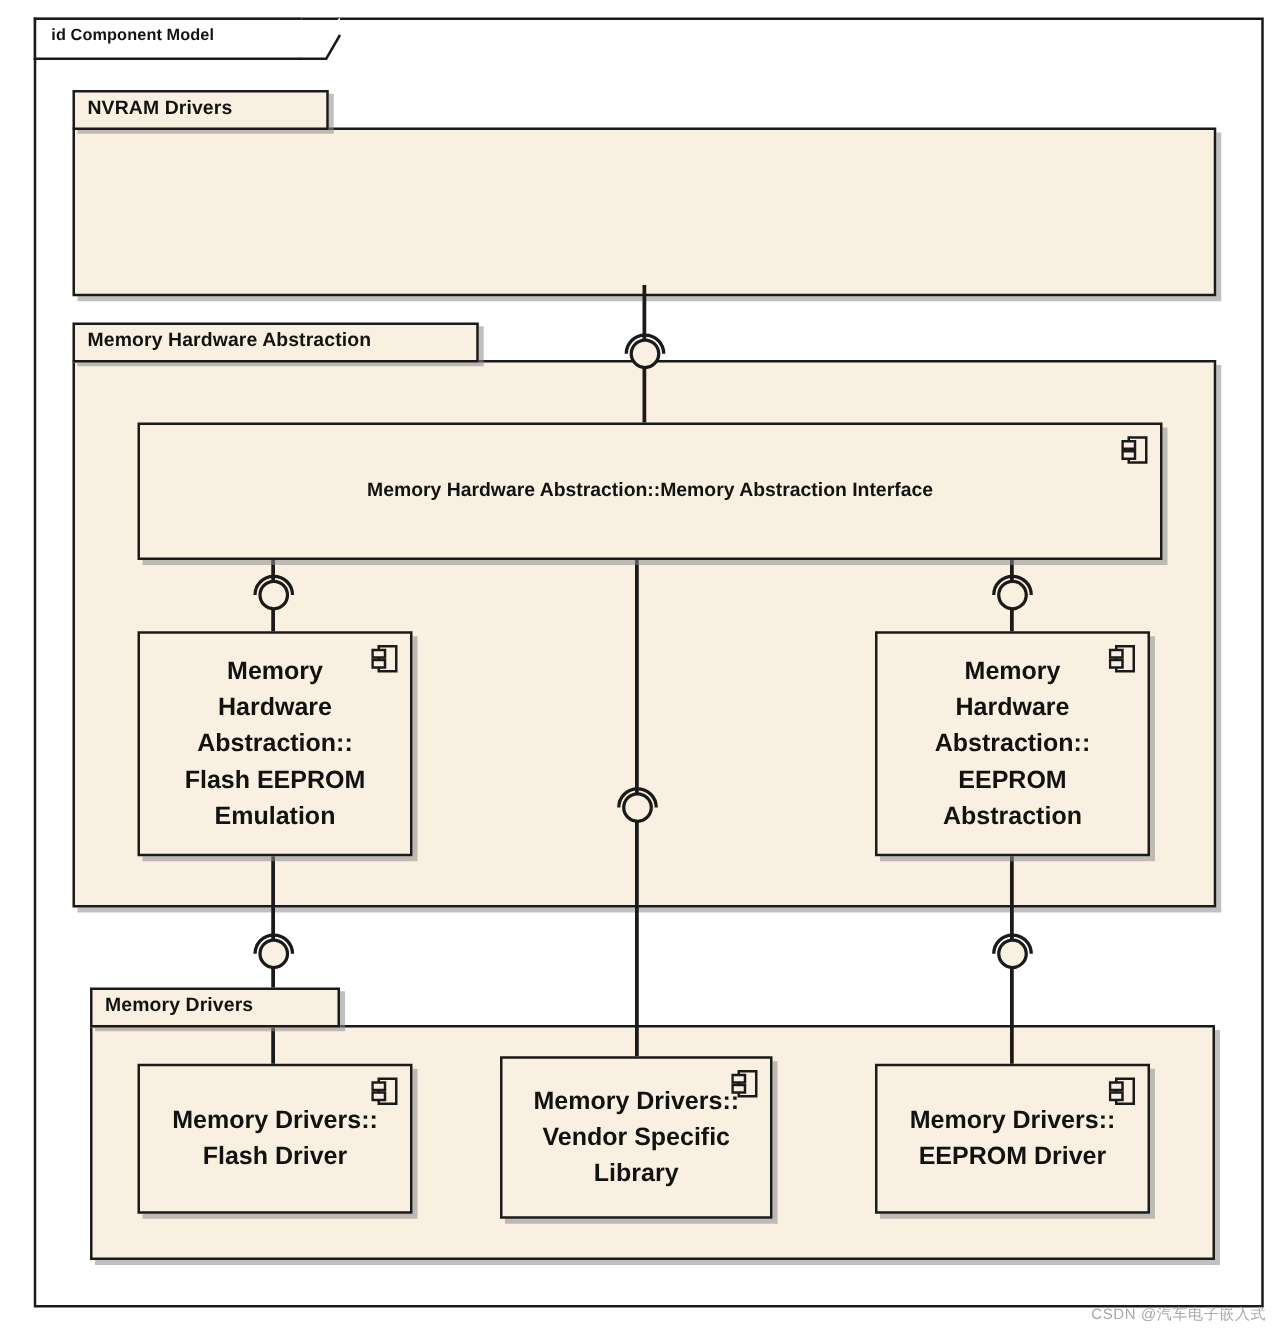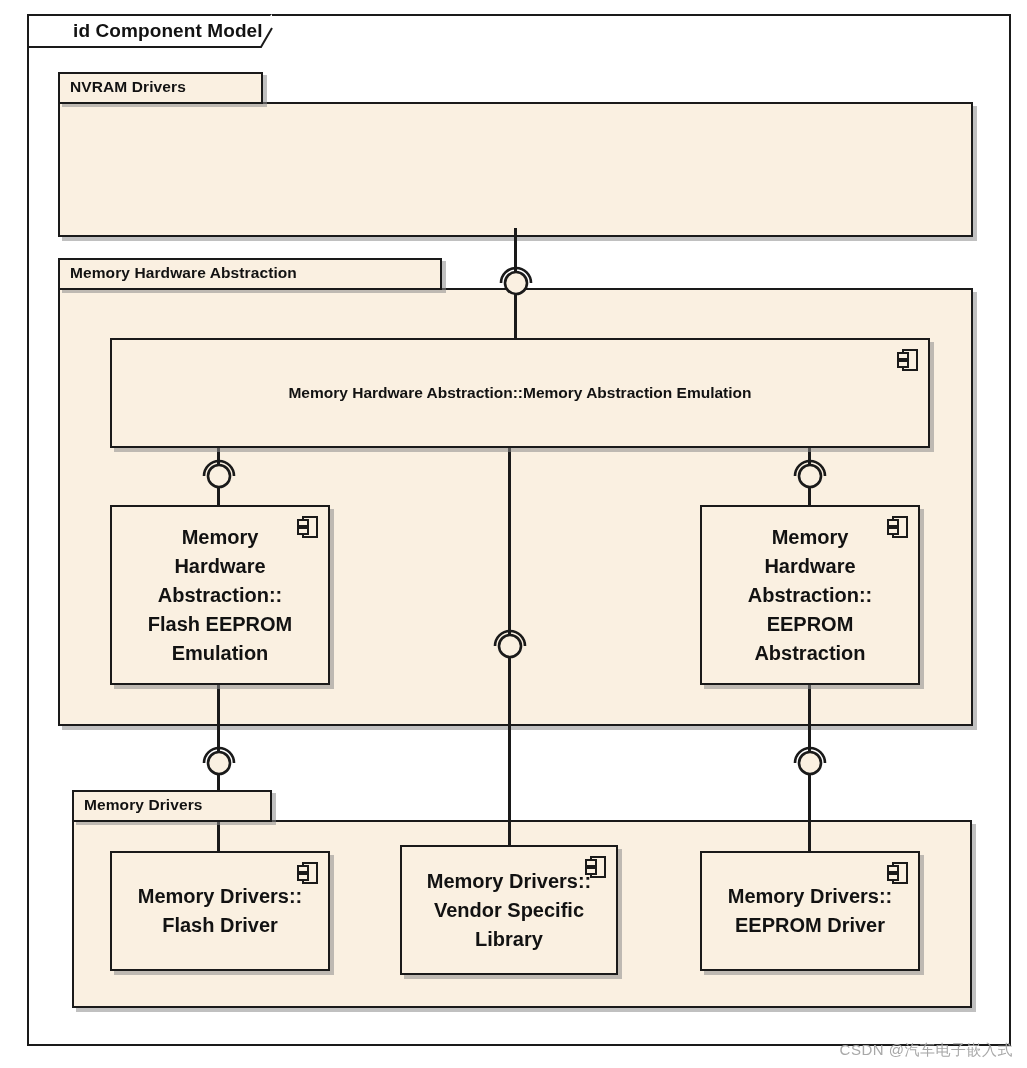--- a/index.html
+++ b/index.html
@@ -49,26 +49,25 @@
     border-left: 2px solid #1a1a1a;
     border-top: 2px solid #1a1a1a;
     border-bottom: 2px solid #1a1a1a;
     box-sizing: border-box;
     background: #ffffff;
   }
   .frame-tab-label {
     position: absolute;
     left: 14px;
     top: 6px;
-    font-size: 19px;
+    font-size: 13px;
     font-weight: bold;
     color: #121212;
     white-space: nowrap;
     letter-spacing: 0.1px;
-    margin-left: 32px;
   }
   .frame-tab-corner {
     position: absolute;
     left: 212px;
     top: 0;
     width: 34px;
     height: 34px;
     overflow: hidden;
   }
   .frame-tab-corner svg { display: block; }
@@ -155,21 +154,21 @@
     height: 40px;
     z-index: 5;
   }
   .assembly svg { display: block; }
 
   
   .watermark {
     position: absolute;
     right: 14px;
     bottom: 8px;
-    font-size: 15px;
+    font-size: 12px;
     color: #a8a8a8;
     white-space: nowrap;
     z-index: 9;
     letter-spacing: 0.5px;
   }
 </style>
 </head>
 <body>
 
 <div id="canvas">
@@ -200,34 +199,34 @@
 
   <div class="package" style="left:58px; top:72px; width:915px; height:165px;">
     <div class="pkg-body" style="top:30px; width:915px; height:135px;"></div>
     <div class="pkg-tab" style="width:205px;">
       <div class="pkg-tab-label">NVRAM Drivers</div>
     </div>
   </div>
 
   <div class="package" style="left:58px; top:258px; width:915px; height:468px;">
     <div class="pkg-body" style="top:30px; width:915px; height:438px;"></div>
-    <div class="pkg-tab" style="width:384px;">
+    <div class="pkg-tab" style="width:325px;">
       <div class="pkg-tab-label">Memory Hardware Abstraction</div>
     </div>
   </div>
 
   <div class="component" style="left:110px; top:338px; width:820px; height:110px;">
     <span class="comp-icon">
       <svg width="22" height="24" viewBox="0 0 22 24">
         <rect x="6" y="2" width="14" height="20" fill="#faf0e1" stroke="#1a1a1a" stroke-width="2"></rect>
         <rect x="1" y="5" width="10" height="6" fill="#faf0e1" stroke="#1a1a1a" stroke-width="2"></rect>
         <rect x="1" y="13" width="10" height="6" fill="#faf0e1" stroke="#1a1a1a" stroke-width="2"></rect>
       </svg>
     </span>
-    <span class="component-label wide">Memory Hardware Abstraction::Memory Abstraction Emulation</span>
+    <span class="component-label wide">Memory Hardware Abstraction::Memory Abstraction Interface</span>
   </div>
 
   <div class="component" style="left:110px; top:505px; width:220px; height:180px;">
     <span class="comp-icon">
       <svg width="22" height="24" viewBox="0 0 22 24">
         <rect x="6" y="2" width="14" height="20" fill="#faf0e1" stroke="#1a1a1a" stroke-width="2"></rect>
         <rect x="1" y="5" width="10" height="6" fill="#faf0e1" stroke="#1a1a1a" stroke-width="2"></rect>
         <rect x="1" y="13" width="10" height="6" fill="#faf0e1" stroke="#1a1a1a" stroke-width="2"></rect>
       </svg>
     </span>

